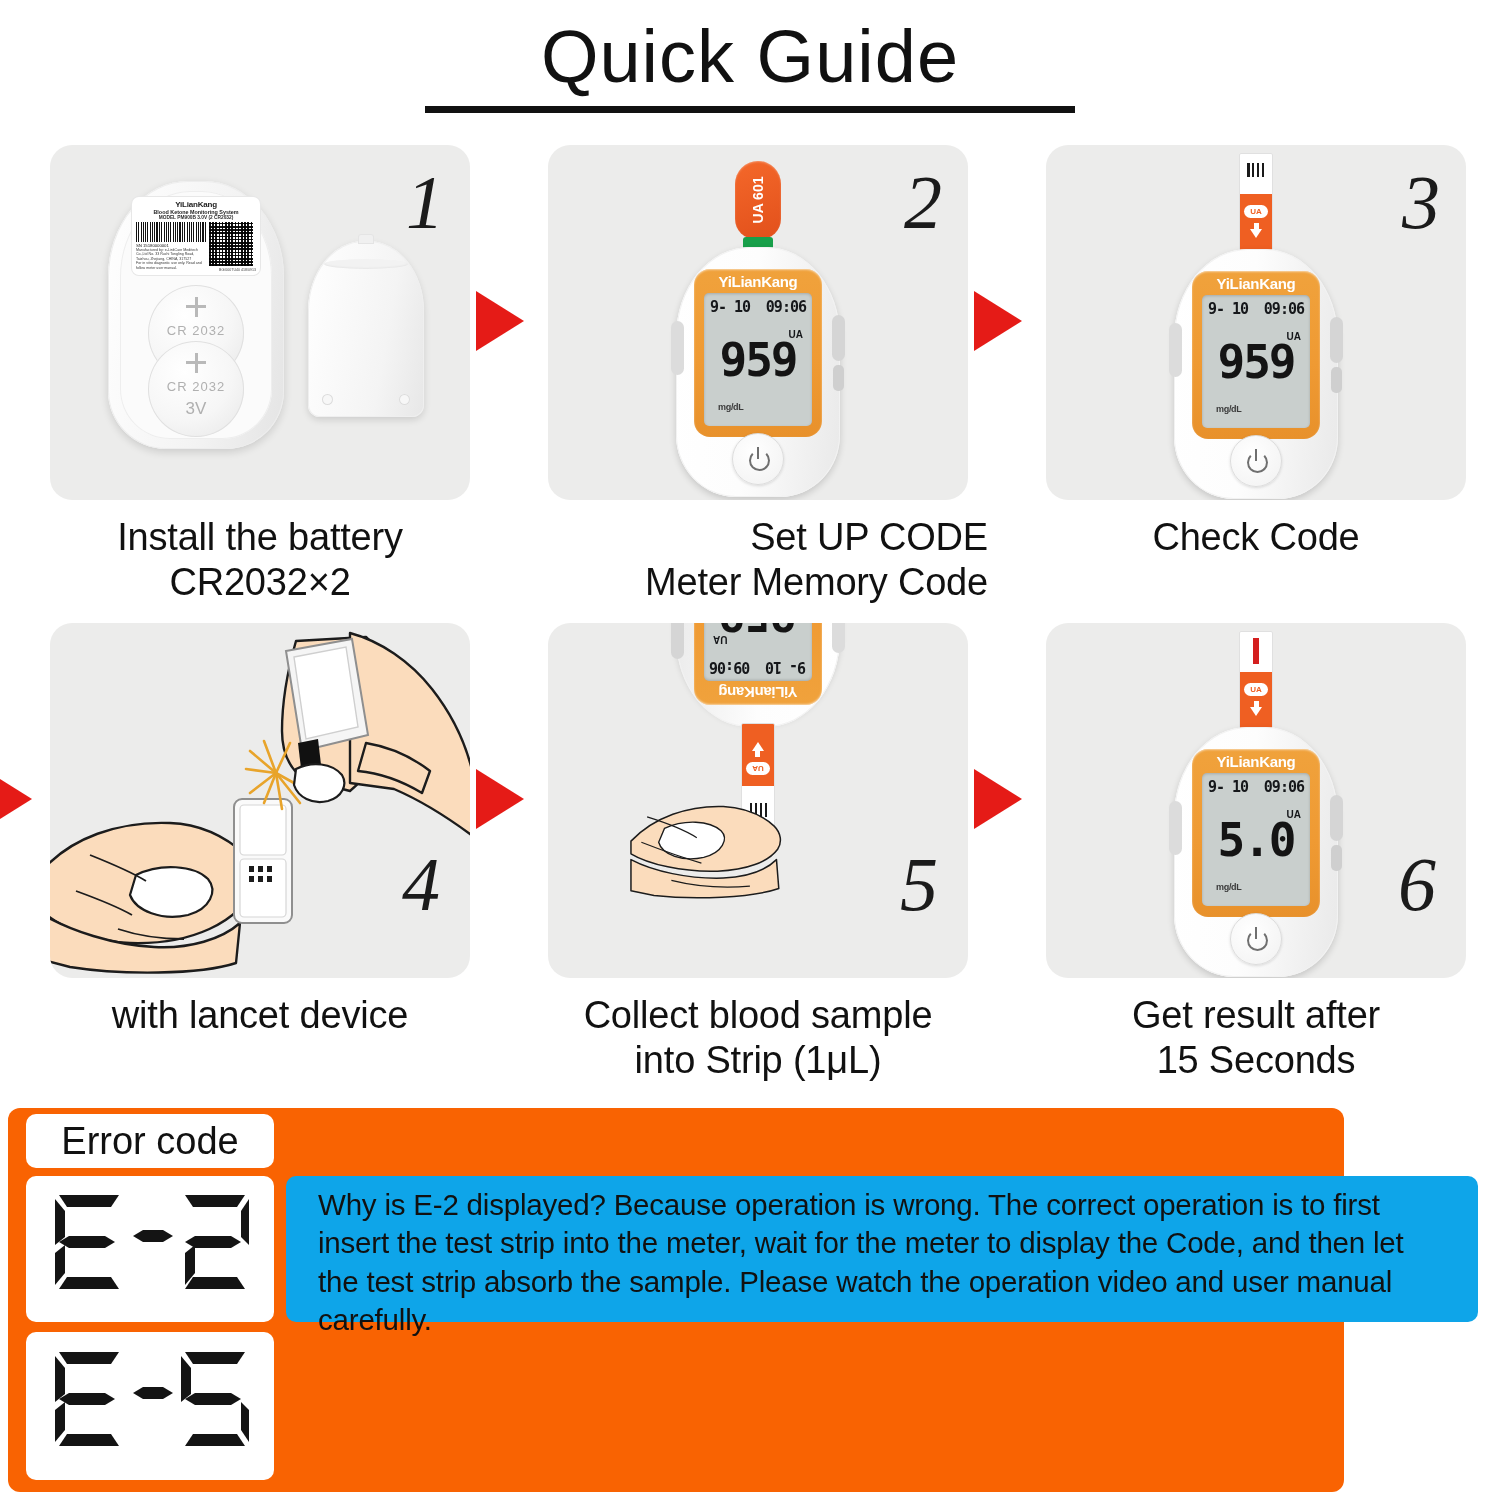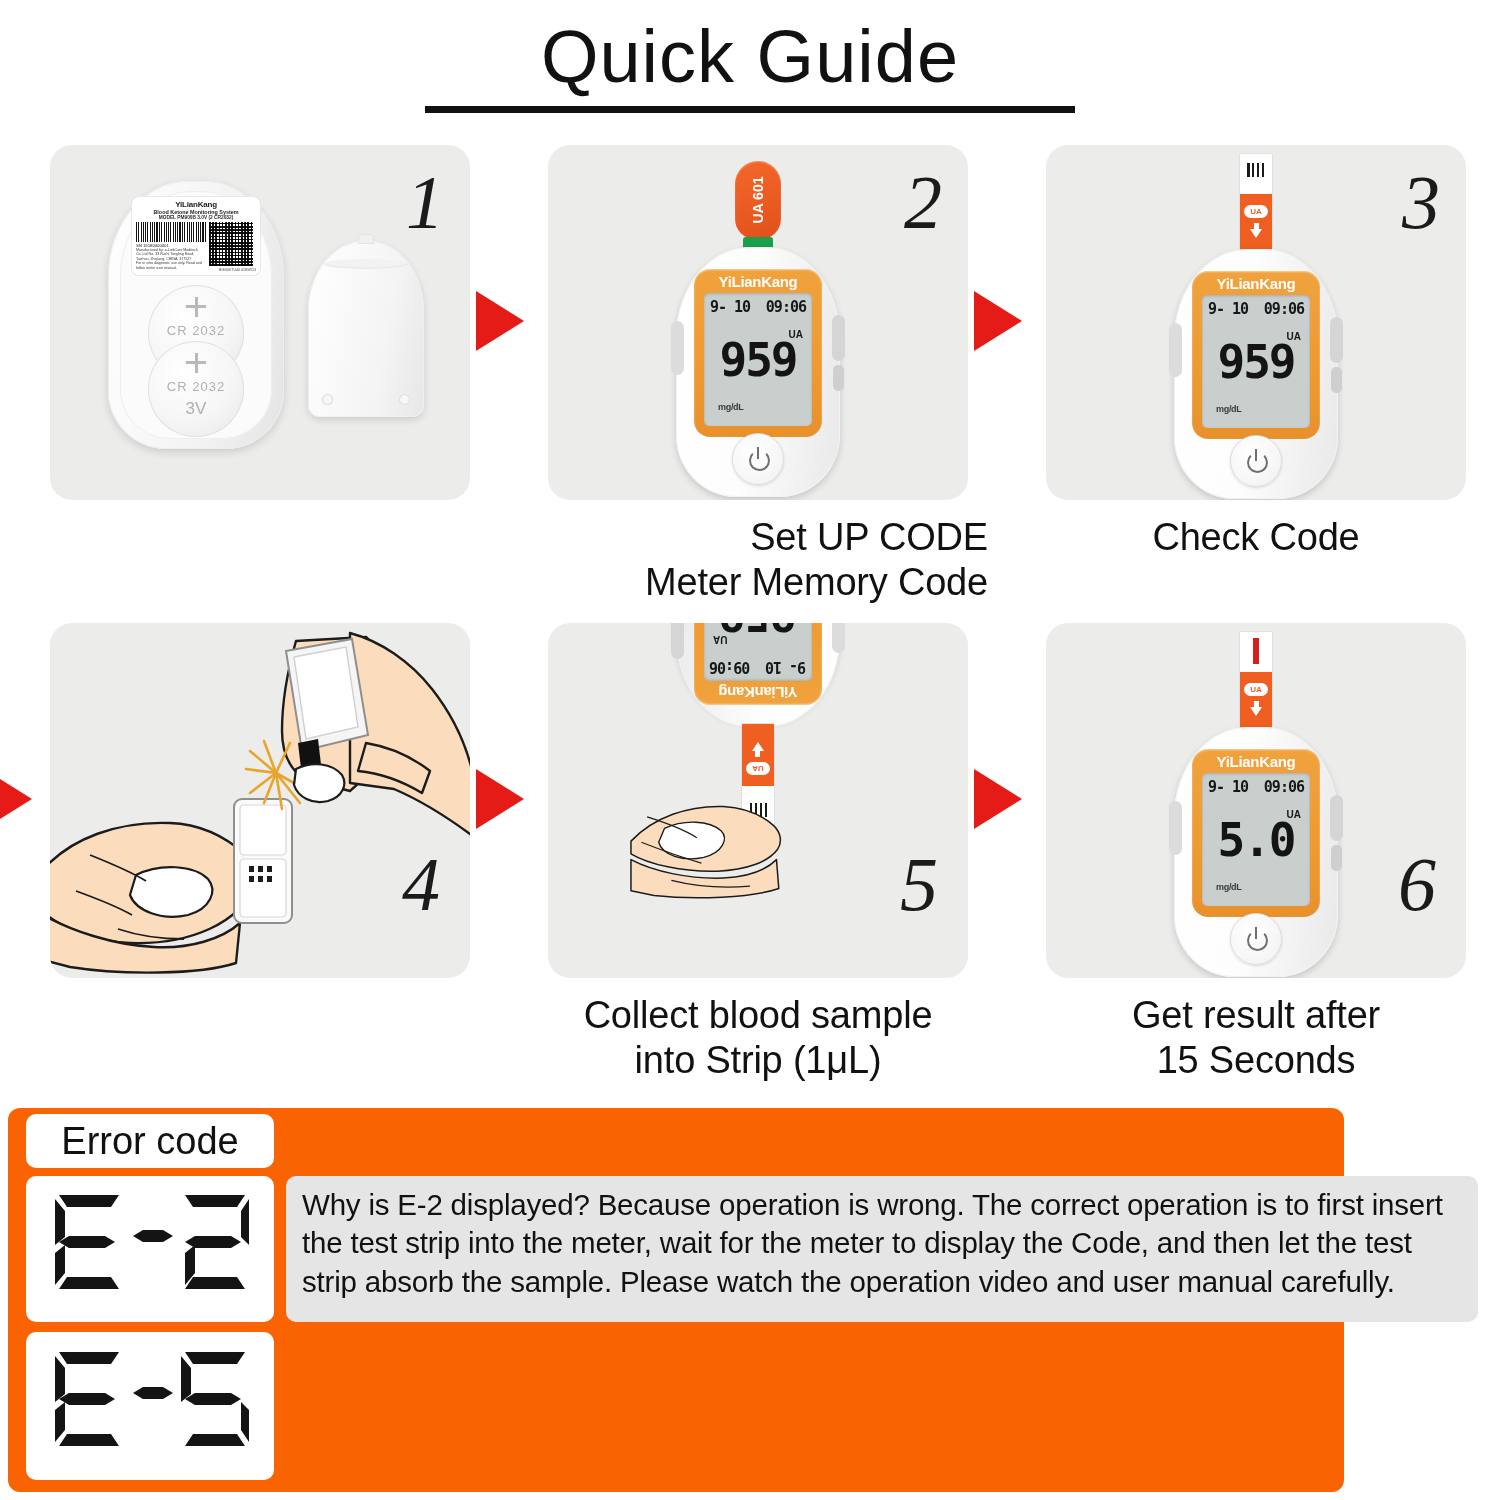--- a/index.html
+++ b/index.html
@@ -254,22 +254,22 @@
     font-size:38px; color:#111;
   }
   .err-row {
     position:absolute; left:18px; display:flex; gap:12px;
   }
   .err-digitbox {
     width:248px; background:#fff; border-radius:10px;
     display:flex; align-items:center; justify-content:center;
   }
   .err-textbox {
-    width:1192px; background:#e5e5e5; border-radius:10px;
-    padding:10px 16px;
+    width:1192px; background:#0ea5e9; border-radius:10px;
+    padding:10px 32px;
     font-size:29.5px; color:#111; line-height:1.30; letter-spacing:-0.2px;
   }
   .seg { display:block; }
 </style>
 </head>
 <body>
 
 <div class="page">
 
   <div class="title-wrap">
@@ -374,20 +374,24 @@
             </div>
             <div class="unit-ua">UA</div>
             <div class="bigval">959</div>
             <div class="mgdl">mg/dL</div>
           </div>
         </div>
         <div class="pwr"></div>
       </div>
     </div>
 
+    <div class="cap" style="left:30px; top:370px;">
+      <div>Install the battery</div>
+      <div>CR2032×2</div>
+    </div>
     <div class="cap" style="left:528px; top:370px;text-align:right;">
       <div>Set UP CODE</div>
       <div>Meter Memory Code</div>
     </div>
     <div class="cap" style="left:1026px; top:370px;">
       <div>Check Code</div>
     </div>
 
     <div class="step" style="left:50px; top:478px;">
       <div class="num" style="right:30px; top:218px;">4</div>
@@ -513,20 +517,21 @@
             <div class="unit-ua">UA</div>
             <div class="bigval">5.0</div>
             <div class="mgdl">mg/dL</div>
           </div>
         </div>
         <div class="pwr"></div>
       </div>
     </div>
 
     <div class="cap" style="left:30px; top:848px;">
+      <div>with lancet device</div>
     </div>
     <div class="cap" style="left:528px; top:848px;">
       <div>Collect blood sample</div>
       <div>into Strip (1μL)</div>
     </div>
     <div class="cap" style="left:1026px; top:848px;">
       <div>Get result after</div>
       <div>15 Seconds</div>
     </div>
 

